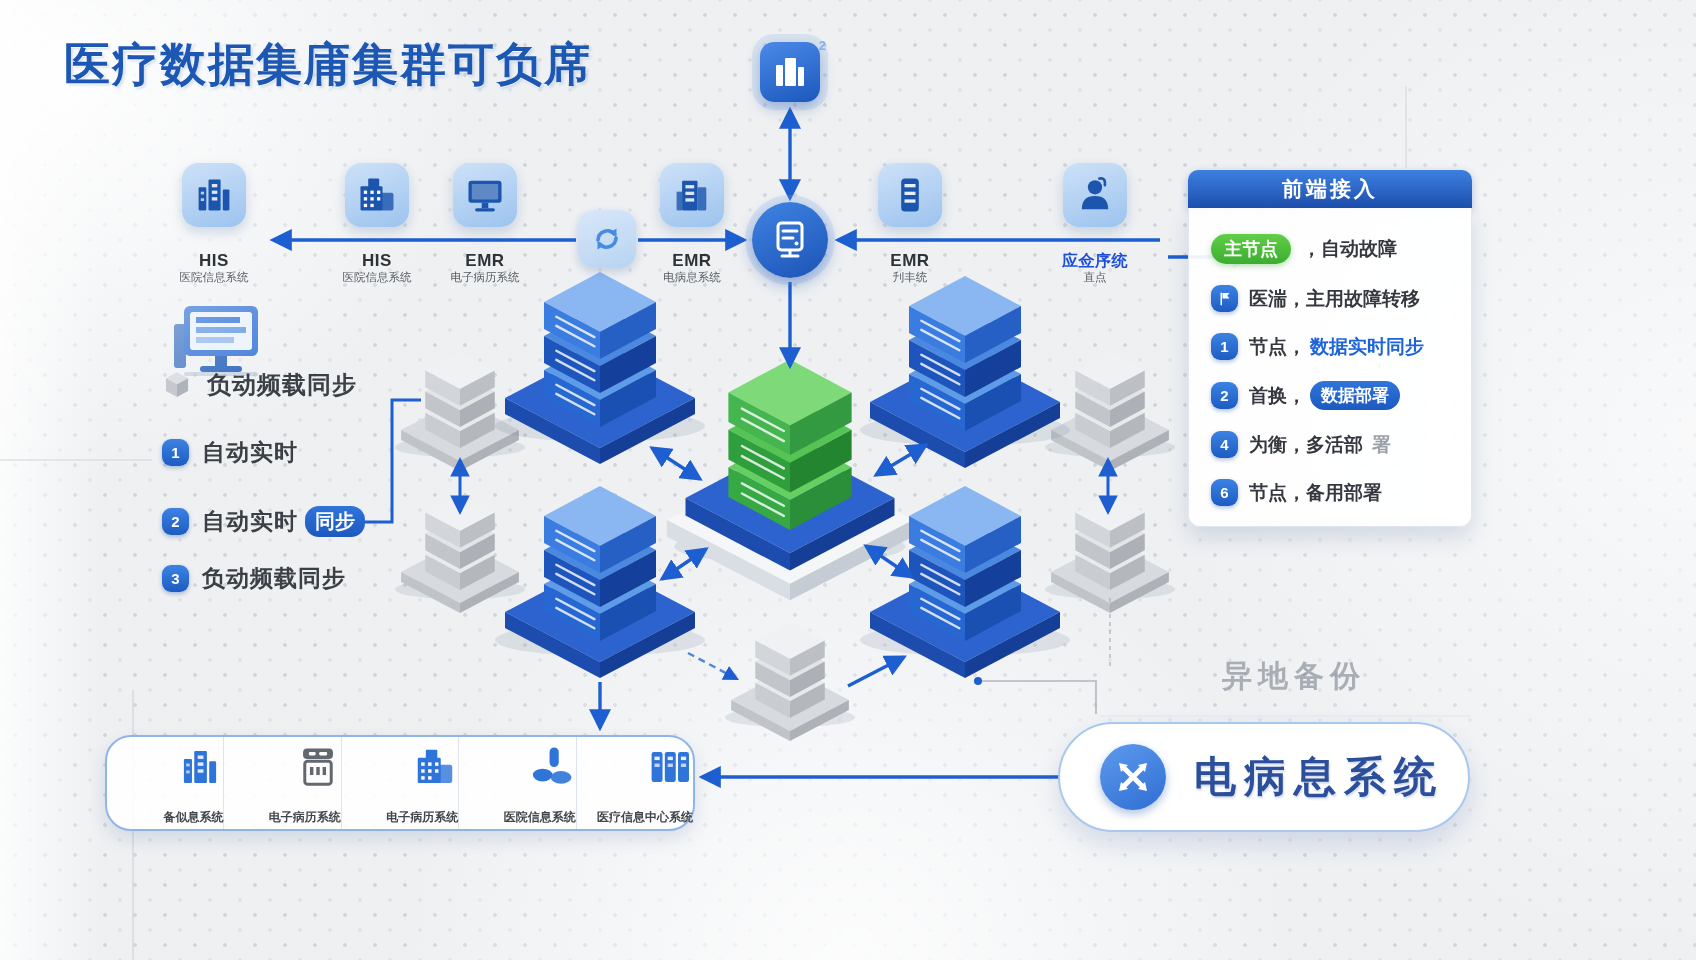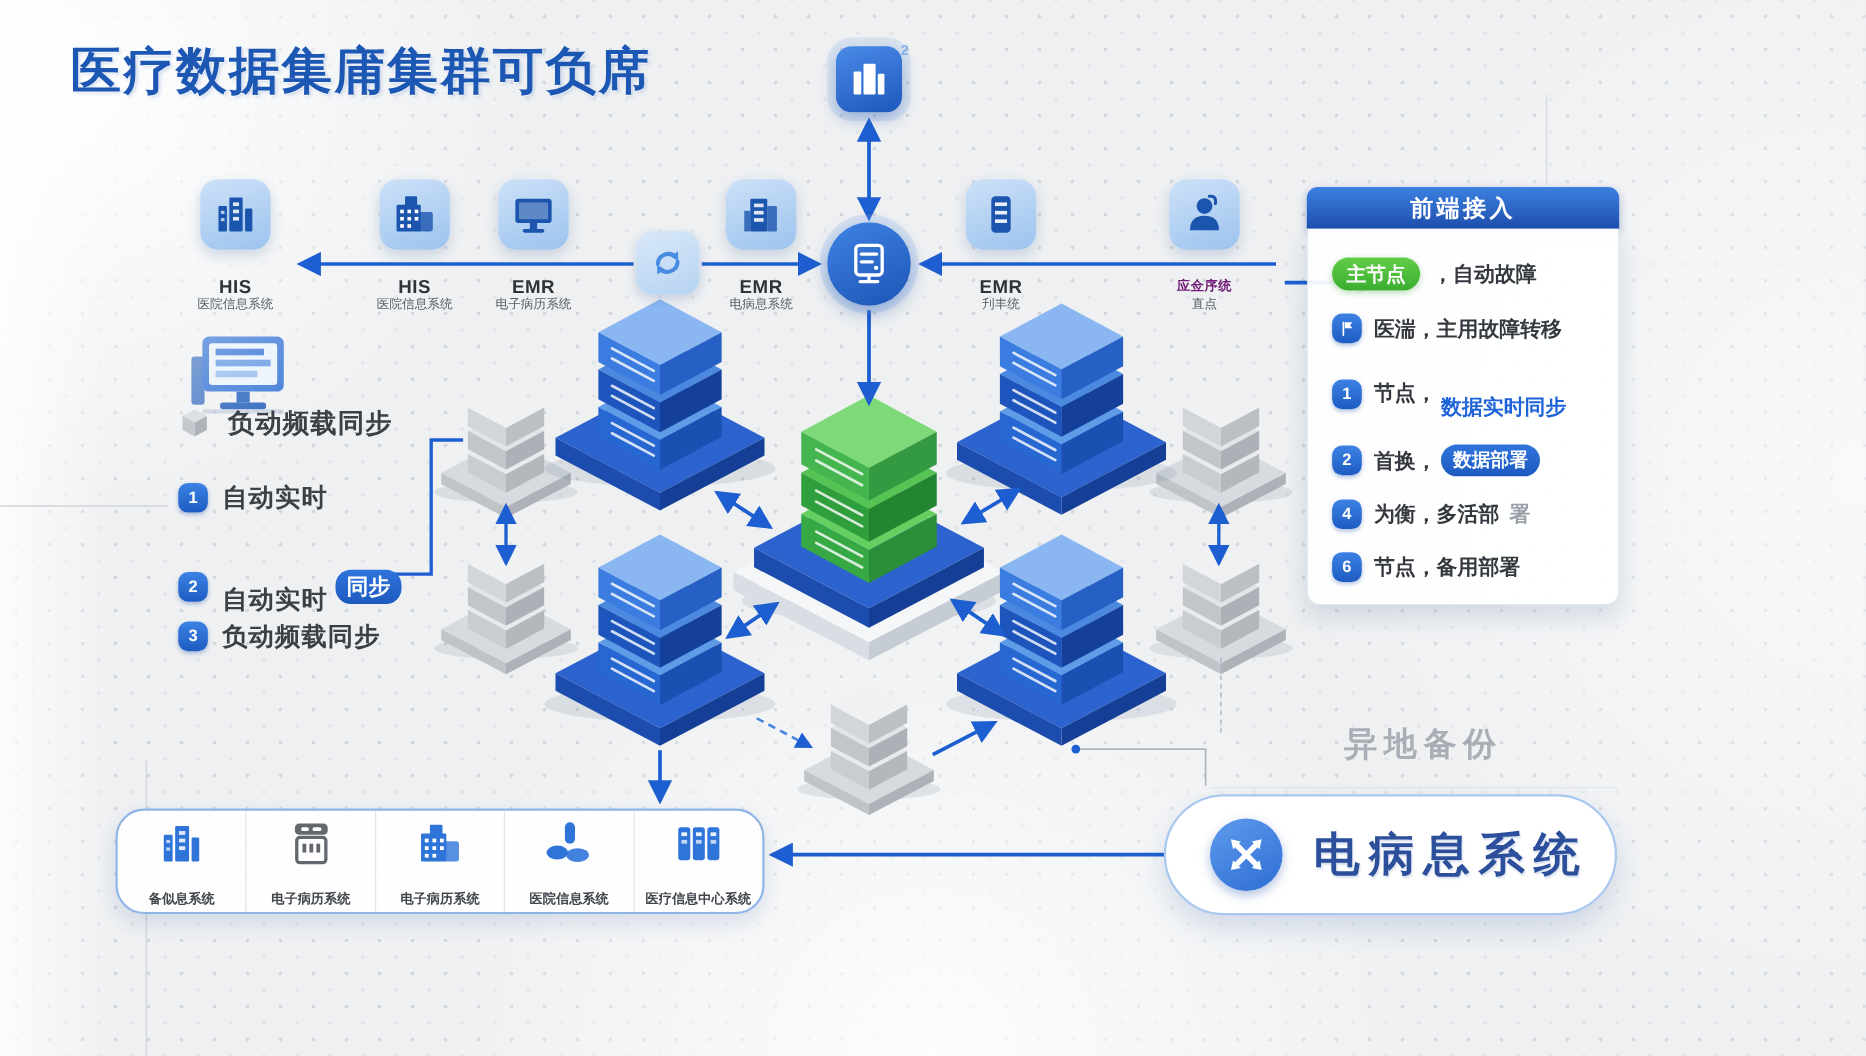--- a/index.html
+++ b/index.html
@@ -23,21 +23,21 @@
   }
   .abs{position:absolute;}
   
   #title{left:64px;top:34px;font-size:46px;font-weight:bold;color:#1c57b4;letter-spacing:2px;
     text-shadow:0 1px 0 rgba(255,255,255,.7), 2px 2px 3px rgba(28,87,180,.18);z-index:5;}
   
   .tile{width:64px;height:64px;border-radius:16px;display:flex;align-items:center;justify-content:center;
     background:linear-gradient(160deg,#cde1f8,#9cc3ee);box-shadow:0 5px 12px rgba(60,100,160,.22);z-index:4;}
   .toplabel{width:180px;text-align:center;z-index:4;}
   .abbr{font-size:17px;font-weight:bold;color:#2e3338;letter-spacing:.5px;line-height:19px;}
-  .abbr.sm{font-size:12px;color:#701a75;}
+  .abbr.sm{font-size:16px;color:#1d4ed8;}
   .sub{font-size:11.5px;color:#565c64;margin-top:1px;line-height:13px;}
   #top-center-tile{left:760px;top:42px;width:60px;height:60px;border-radius:14px;
     background:linear-gradient(160deg,#4a8ae8,#1c58bc);display:flex;align-items:center;justify-content:center;
     box-shadow:0 6px 14px rgba(30,80,170,.35), 0 0 0 8px rgba(120,170,230,.18);z-index:4;}
   #top-center-badge{position:absolute;top:-4px;right:-6px;font-size:13px;font-weight:bold;color:#7fb0ec;}
   #hub{left:752px;top:202px;width:76px;height:76px;border-radius:50%;
     background:linear-gradient(155deg,#3f83e2,#1c54b6);display:flex;align-items:center;justify-content:center;
     box-shadow:0 6px 16px rgba(25,75,165,.4), 0 0 0 7px rgba(130,175,235,.22);z-index:4;}
   #sync{left:578px;top:210px;width:58px;height:58px;border-radius:16px;
     background:linear-gradient(160deg,#d8e8fa,#b4d2f2);display:flex;align-items:center;justify-content:center;
@@ -49,34 +49,34 @@
     box-shadow:0 3px 8px rgba(30,70,150,.3);}
   #panel-body{background:rgba(255,255,255,.93);border:1px solid #e0e7f2;border-top:none;border-radius:0 0 12px 12px;
     box-shadow:0 10px 22px rgba(30,60,120,.15);padding:26px 16px 18px 22px;}
   .prow{display:flex;align-items:center;gap:11px;margin:0 0 21px 0;font-size:19px;font-weight:bold;color:#35393f;white-space:nowrap;}
   .prow:last-child{margin-bottom:2px;}
   .badge{width:27px;height:27px;border-radius:9px;flex:0 0 27px;display:flex;align-items:center;justify-content:center;
     background:linear-gradient(180deg,#3c82e4,#1d5cc2);color:#fff;font-size:15px;font-weight:bold;
     box-shadow:0 2px 4px rgba(30,80,170,.35);}
   .gpill{background:linear-gradient(180deg,#62cd47,#3aae30);color:#fff;border-radius:16px;padding:3px 13px;
     font-size:18px;font-weight:bold;box-shadow:0 2px 6px rgba(70,170,60,.4);}
-  .bluetext{color:#1e63d8;margin-top:24px;}
+  .bluetext{color:#1e63d8;}
   .bpill{background:linear-gradient(180deg,#2f74dc,#1d5abf);color:#fff;border-radius:15px;padding:3px 11px;font-size:17px;}
   .fade{color:#9aa0a8;}
   
   .legend-row{display:flex;align-items:center;gap:13px;z-index:4;}
   .legend-text{font-size:23px;font-weight:bold;color:#3b4046;letter-spacing:1px;}
   .lbadge{width:27px;height:27px;border-radius:9px;display:flex;align-items:center;justify-content:center;
     background:linear-gradient(180deg,#3c82e4,#1d5cc2);color:#fff;font-size:15px;font-weight:bold;
     box-shadow:0 2px 4px rgba(30,80,170,.35);}
   .lpill{background:linear-gradient(180deg,#2f74dc,#1d5abf);color:#fff;border-radius:14px;padding:2px 10px;font-size:20px;font-weight:bold;}
   
   #bpanel{left:105px;top:735px;width:586px;height:92px;background:rgba(255,255,255,.9);
     border:2px solid #8fb4e6;border-radius:26px;display:flex;box-shadow:0 8px 18px rgba(40,80,150,.14);z-index:4;}
-  .bcell{flex:1;display:flex;flex-direction:column;align-items:center;justify-content:center;gap:19px;border-right:1px solid #dde4ee;padding-top:4px;}
+  .bcell{flex:1;display:flex;flex-direction:column;align-items:flex-end;justify-content:center;gap:19px;border-right:1px solid #dde4ee;padding-top:4px;}
   .bcell:last-child{border-right:none;}
   .blabel{font-size:12px;font-weight:bold;color:#41464d;white-space:nowrap;}
   
   #disaster{left:1058px;top:722px;width:412px;height:110px;background:#fff;border:2px solid #a9c8ef;border-radius:60px;
     box-shadow:0 12px 24px rgba(50,90,160,.16);display:flex;align-items:center;padding-left:40px;gap:28px;z-index:4;box-sizing:border-box;}
   #disaster-circle{width:66px;height:66px;border-radius:50%;background:linear-gradient(150deg,#5e9aec,#2e6ed4);
     display:flex;align-items:center;justify-content:center;box-shadow:0 4px 10px rgba(30,80,170,.35);}
   #disaster-label{font-size:42px;font-weight:bold;color:#2c4f9c;letter-spacing:8px;text-shadow:1px 2px 2px rgba(44,79,156,.2);}
   #watermark{left:1222px;top:656px;font-size:30px;font-weight:bold;color:rgba(105,112,124,.52);letter-spacing:6px;z-index:3;}
   #diagram{left:0;top:0;z-index:2;}

